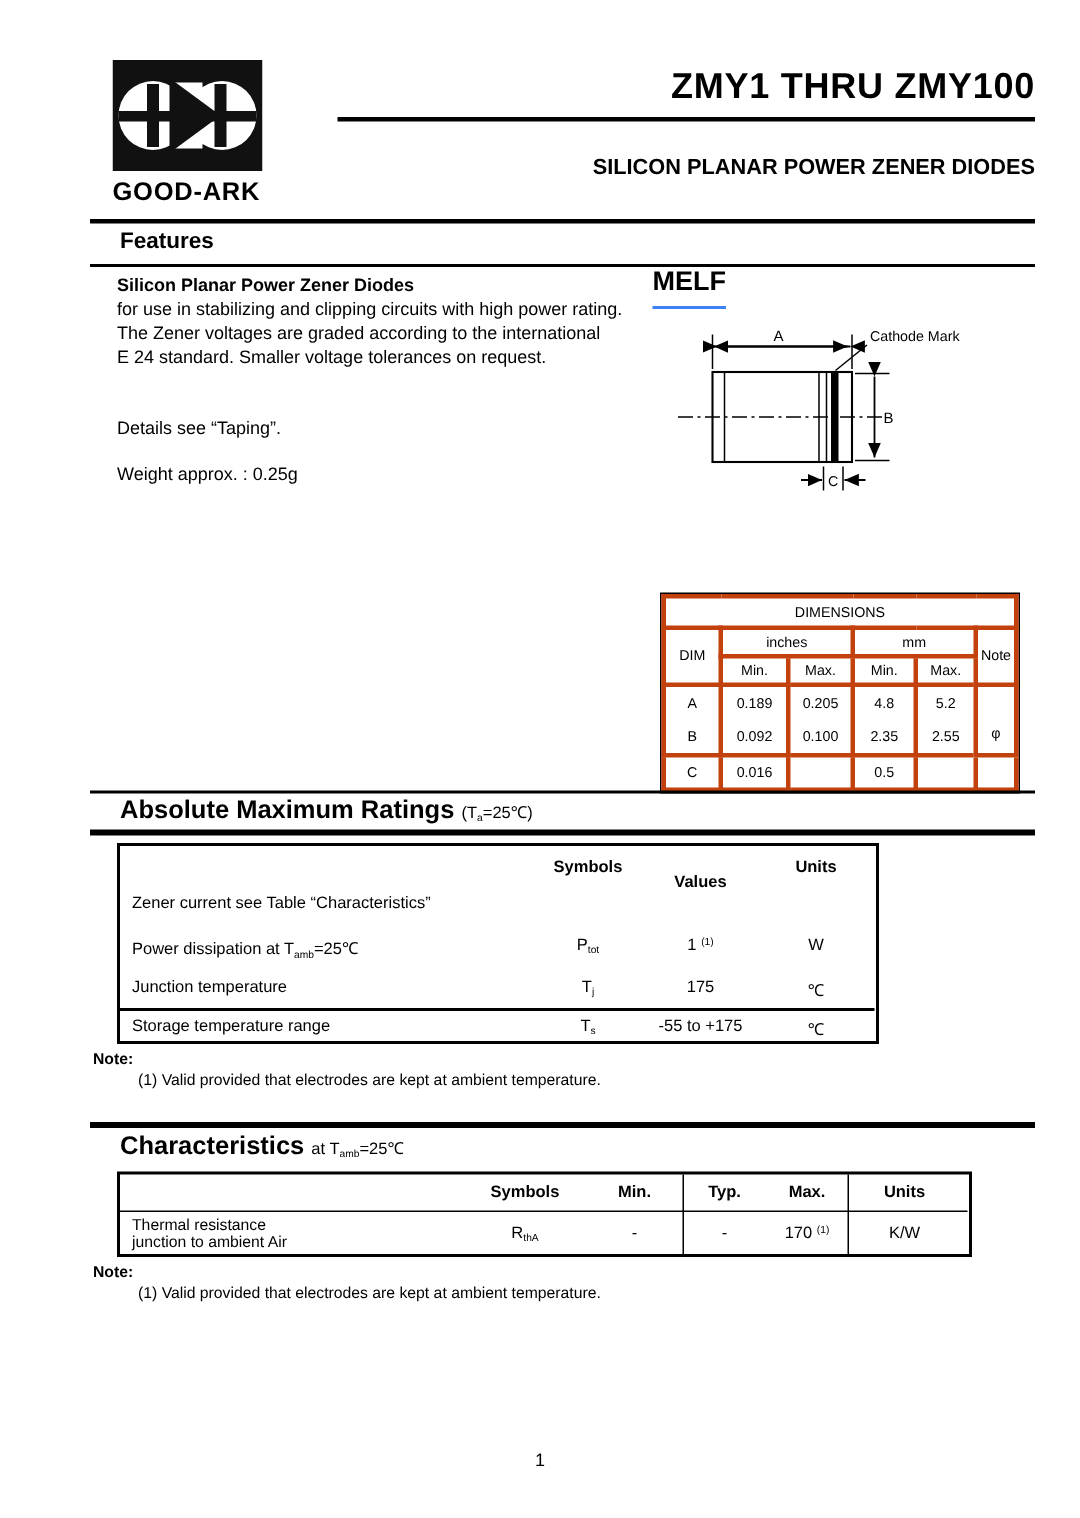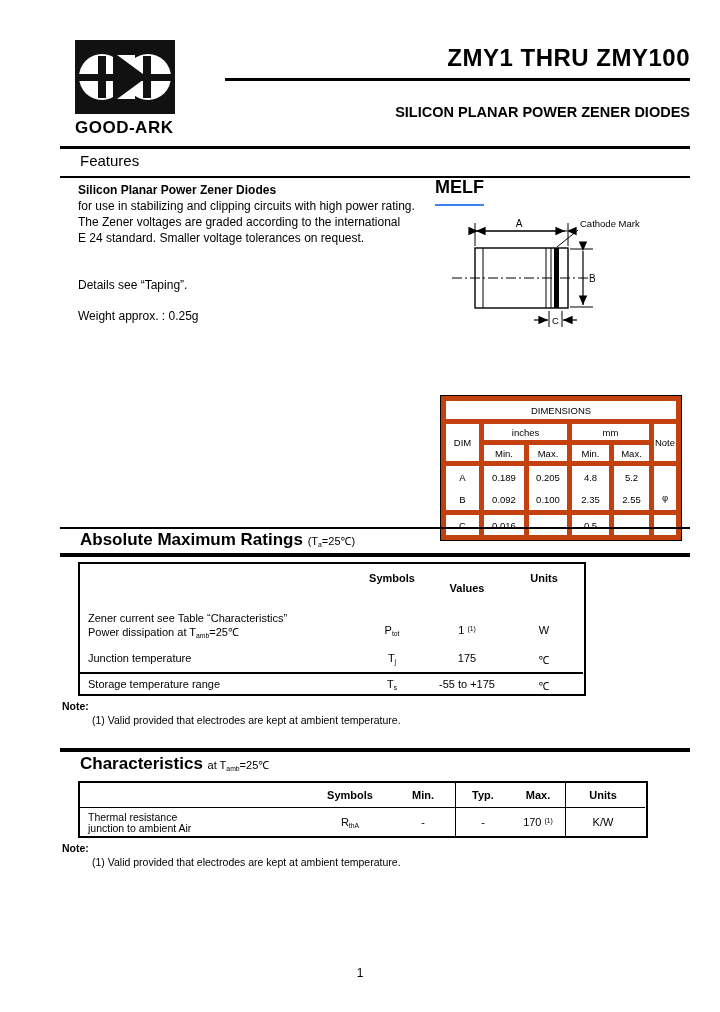--- a/index.html
+++ b/index.html
@@ -8,30 +8,30 @@
   .abs{position:absolute;}
   .rule{position:absolute;background:#000;}
   .b{font-weight:bold;}
   sub{font-size:0.62em;vertical-align:-0.35em;}
   sup{font-size:0.62em;vertical-align:0.45em;}
   
   .title{font-size:24px;font-weight:bold;letter-spacing:0.5px;text-align:right;}
   .subtitle{font-size:14.5px;font-weight:bold;text-align:right;}
   .brand{font-size:17px;font-weight:bold;letter-spacing:0.5px;}
   
-  .sec-h{font-size:15px;font-weight:normal;}
+  .sec-h{font-size:15px;font-weight:bold;}
   .sec-h2{font-size:17px;font-weight:bold;}
   .cond{font-size:11px;font-weight:normal;}
   
   .ft{font-size:12px;line-height:16px;}
   
   .melf{font-size:18px;font-weight:bold;border-bottom:2px solid #3b82f6;padding-bottom:6px;}
   
   table.dim{border-collapse:collapse;font-size:9.5px;table-layout:fixed;width:235px;}
-  table.dim td{border:5px solid #c2410c;text-align:center;padding:0;height:16px;}
+  table.dim td{border:3px solid #c2410c;text-align:center;padding:0;height:16px;}
   table.dim .tt{height:18px;}
   table.dim tr.rA td{border-bottom:none;height:22px;}
   table.dim tr.rB td{border-top:none;height:22px;}
   table.dim tr.rC td{height:20px;}
   .dimwrap{border:1.5px solid #000;}
   
   .amr{left:78px;top:562px;width:508px;height:134px;border:2.5px solid #000;box-sizing:border-box;font-size:11px;}
   .amr .c-desc{left:8px;}
   .amr .c-sym{left:272px;width:80px;text-align:center;}
   .amr .c-val{left:347px;width:80px;text-align:center;}
@@ -185,21 +185,21 @@
       <span>(T</span><sub>a</sub><span>=25℃)</span>
     </span>
   </div>
   <div class="rule" style="left:60px;top:553px;width:630px;height:3.5px;"></div>
 
   <div class="abs amr">
     <div class="abs hd c-sym" style="top:8px;">Symbols</div>
     <div class="abs hd c-val" style="top:8px;margin-top:10px;">Values</div>
     <div class="abs hd c-unit" style="top:8px;">Units</div>
 
-    <div class="abs c-desc" style="top:48px;">Zener current see Table “Characteristics”</div>
+    <div class="abs c-desc" style="top:32px;">Zener current see Table “Characteristics”</div>
 
     <div class="abs c-desc" style="top:60px;">
       <span>Power dissipation at T</span><sub>amb</sub><span>=25℃</span>
     </div>
     <div class="abs c-sym" style="top:60px;">
       <span>P</span><sub>tot</sub>
     </div>
     <div class="abs c-val" style="top:60px;">
       <span>1</span> <sup>(1)</sup>
     </div>

